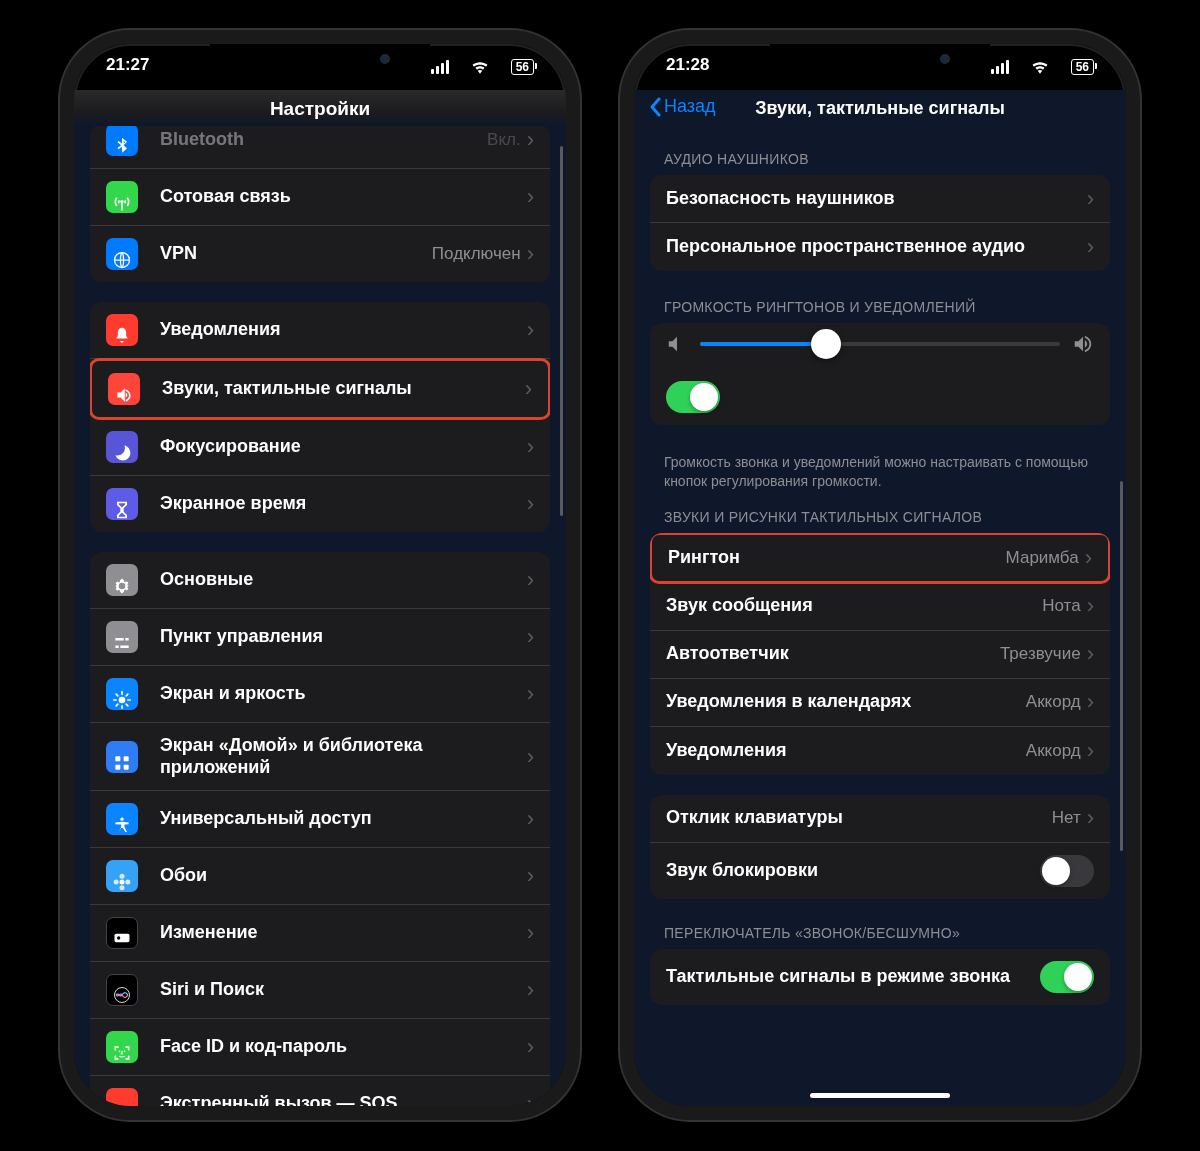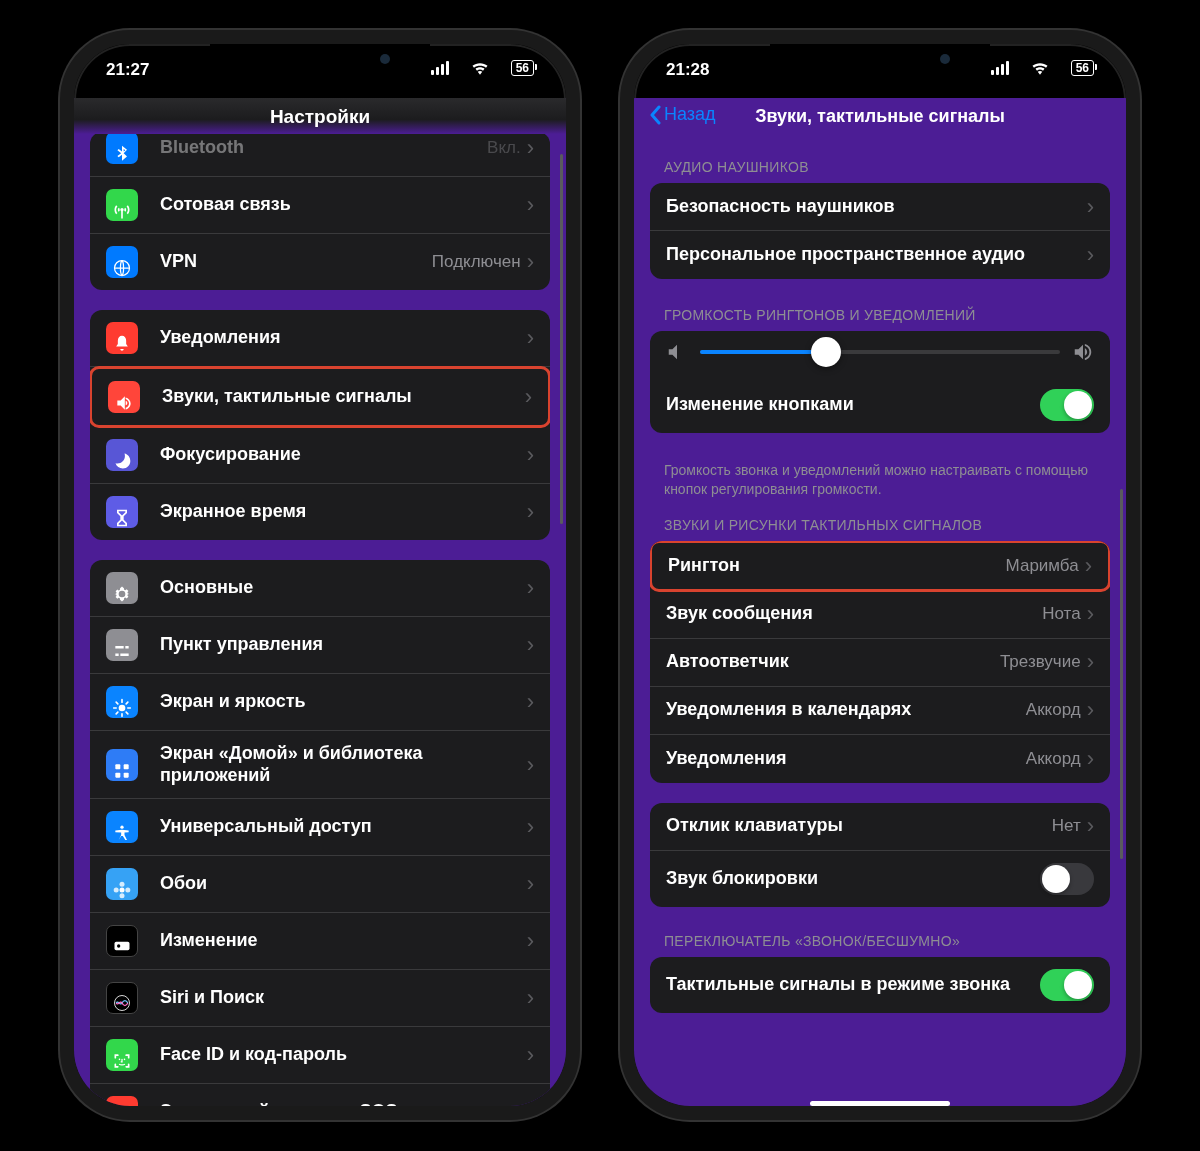--- a/index.html
+++ b/index.html
@@ -40,44 +40,44 @@
     right: 40px;
     top: 10px;
     width: 10px;
     height: 10px;
     border-radius: 50%;
     background: #1a2a3a;
   }
   .status-bar {
     display: flex;
     justify-content: space-between;
-    align-items: flex-start;
+    align-items: flex-end;
     padding: 16px 32px 15px;
     color: #fff;
     font-size: 17px;
     font-weight: 600;
-    height: 54px;
+    height: 46px;
   }
   .status-right { display: flex; align-items: center; gap: 22px; }
   .signal-bars { display: inline-flex; align-items: flex-end; gap: 2px; }
   .signal-bars span { width: 3px; background: #fff; border-radius: 1px; }
   .signal-bars span:nth-child(1){height:5px} .signal-bars span:nth-child(2){height:8px}
   .signal-bars span:nth-child(3){height:11px} .signal-bars span:nth-child(4){height:14px}
   .wifi-icon { width: 18px; height: 14px; }
   .battery-box {
     border: 1.5px solid #fff; border-radius: 3px; padding: 1px 4px;
     font-size: 12px; font-weight: 700; line-height: 1; position: relative;
   }
   .battery-box::after {
     content: ""; position: absolute; right: -4px; top: 3px;
     width: 2px; height: 6px; background: #fff; border-radius: 0 1px 1px 0;
   }
 
   .screen {
-    background: #4c1d95;
+    background: #0f172a;
     width: 100%;
     height: calc(100% - 46px);
     overflow: hidden;
     position: relative;
   }
 
   .nav-header {
     padding: 8px 18px 12px;
     text-align: center;
     position: relative;
@@ -423,21 +423,20 @@
             </svg>
           <div class="slider-track">
             <div class="slider-fill" id="slider-fill" style="width: 35%;"></div>
             <div class="slider-thumb" id="slider-thumb" style="left: 35%;"></div>
           </div>
           <svg class="vol-icon" viewBox="0 0 24 24" fill="#8e8e93">
               <path d="M3 9v6h4l5 5V4L7 9H3zm13.5 3c0-1.8-1-3.3-2.5-4v8c1.5-.7 2.5-2.2 2.5-4zM14 3.2v2c2.9.9 5 3.5 5 6.8s-2.1 5.9-5 6.8v2c4-.9 7-4.5 7-8.8s-3-7.9-7-8.8z"></path>
             </svg>
         </div>
         <div class="row">
-          <span class="row-label">Изменение кнопками</span>
           <div class="toggle on"></div>
         </div>
       </div>
       <div class="section-footer">Громкость звонка и уведомлений можно настраивать с помощью кнопок регулирования громкости.</div>
 
       <div class="section-header" style="padding-top:14px">ЗВУКИ И РИСУНКИ ТАКТИЛЬНЫХ СИГНАЛОВ</div>
       <div class="group" id="r-snd" style="margin-top:0">
           <div class="row highlight">
             <span class="row-label">Рингтон</span>
             <span class="row-value">Маримба</span>

